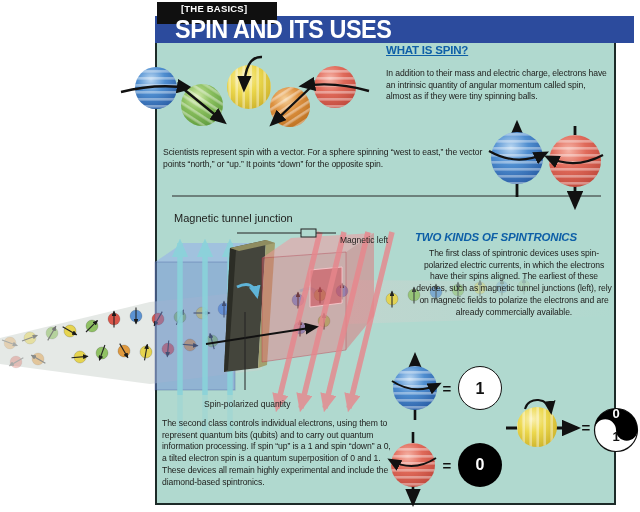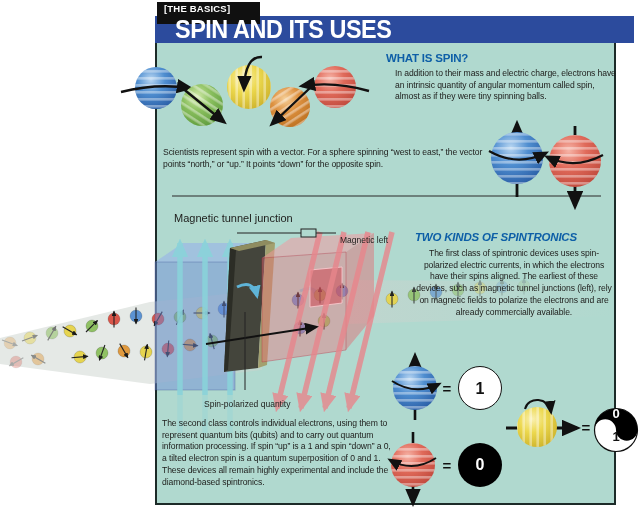--- a/index.html
+++ b/index.html
@@ -1,21 +1,21 @@
 <!DOCTYPE html>
 <html><head>
 <meta charset="utf-8">
 <style>
   html,body{margin:0;padding:0;background:#fff;}
   body{width:640px;height:512px;position:relative;overflow:hidden;
        font-family:"Liberation Sans", sans-serif;-webkit-font-smoothing:antialiased;}
   .abs{position:absolute;}
   
   .kicker{left:157px;top:2px;width:96px;height:22px;background:#101010;color:#fff;
-          font-size:9.5px;font-weight:700;line-height:14px;padding-left:7px;letter-spacing:0.2px;z-index:4;}
+          font-size:9.5px;font-weight:700;line-height:14px;padding-left:24px;letter-spacing:0.2px;z-index:4;}
   .titlebar{left:155px;top:16px;width:479px;height:27px;background:#2c4b9d;z-index:3;}
   .title{left:175px;top:15px;height:28px;line-height:29px;color:#fff;font-size:26px;font-weight:700;
          letter-spacing:-0.5px;transform:scaleX(0.9);transform-origin:left center;z-index:4;white-space:nowrap;}
   
   .panel{left:155px;top:43px;width:461px;height:462px;background:#b0d9cf;
          border-left:2px solid #1c2b28;border-right:2px solid #1c2b28;border-bottom:2px solid #1c2b28;
          box-sizing:border-box;z-index:1;}
   
   .h-blue{color:#0e5fa7;font-weight:700;font-size:11.5px;letter-spacing:-0.2px;z-index:10;white-space:nowrap;}
   .body-txt{color:#1d1d1b;font-size:8.6px;line-height:11.7px;letter-spacing:-0.1px;z-index:10;}
@@ -251,22 +251,22 @@
       <circle cx="537" cy="427" r="20" fill="url(#stV)"></circle>
     <path d="M 525 409 C 528 396 549 397 551 412" fill="none" stroke="#111" stroke-width="2" marker-end="url(#mBlk)"></path>
   </g>
 
   <g transform="translate(616,430)">
     <circle r="21.5" fill="#fff" stroke="#111" stroke-width="1.2"></circle>
     <path d="M 0,-21.5 A 21.5,21.5 0 0 1 0,21.5 A 10.75,10.75 0 0 1 0,0 A 10.75,10.75 0 0 0 0,-21.5 Z" fill="#000" transform="rotate(-90)"></path>
   </g>
 </svg>
 
-<div class="abs h-blue" style="left:386px;top:52px;">WHAT IS SPIN?</div>
-<div class="abs body-txt" style="left:386px;top:68px;width:224px;margin-left:9px;">In addition to their mass and electric charge, electrons have an intrinsic quantity of angular momentum called spin, almost as if they were tiny spinning balls.</div>
+<div class="abs h-blue" style="left:386px;top:44px;text-decoration:underline;">WHAT IS SPIN?</div>
+<div class="abs body-txt" style="left:386px;top:68px;width:224px;">In addition to their mass and electric charge, electrons have an intrinsic quantity of angular momentum called spin, almost as if they were tiny spinning balls.</div>
 <div class="abs body-txt" style="left:163px;top:147px;width:324px;">Scientists represent spin with a vector. For a sphere spinning “west to east,” the vector points “north,” or “up.” It points “down” for the opposite spin.</div>
 
 <div class="abs lbl-bold" style="left:174px;top:204px;font-size:11px;">Magnetic tunnel junction</div>
 <div class="abs lbl-bold" style="left:340px;top:227px;font-size:8.5px;">Magnetic left</div>
 <div class="abs lbl-bold" style="left:204px;top:391px;font-size:8.5px;">Spin-polarized quantity</div>
 
 <div class="abs h-blue" style="left:415px;top:231px;font-style:italic;">TWO KINDS OF SPINTRONICS</div>
 <div class="abs body-txt" style="left:415px;top:248px;width:198px;text-align:center;">The first class of spintronic devices uses spin-polarized electric currents, in which the electrons have their spins aligned. The earliest of these devices, such as magnetic tunnel junctions (left), rely on magnetic fields to polarize the electrons and are already commercially available.</div>
 <div class="abs body-txt" style="left:162px;top:418px;width:232px;">The second class controls individual electrons, using them to represent quantum bits (qubits) and to carry out quantum information processing. If spin “up” is a 1 and spin “down” a 0, a tilted electron spin is a quantum superposition of 0 and 1. These devices all remain highly experimental and include the diamond-based spintronics.</div>
 

